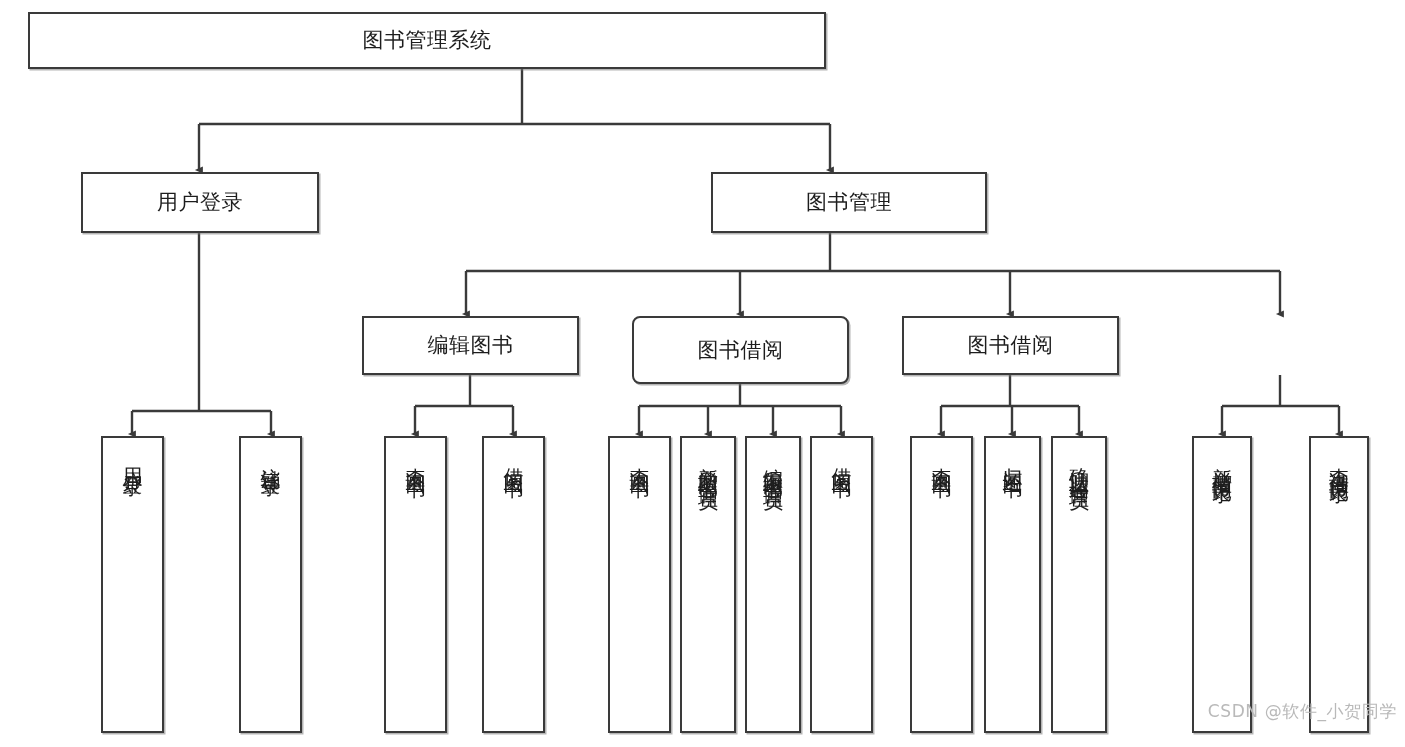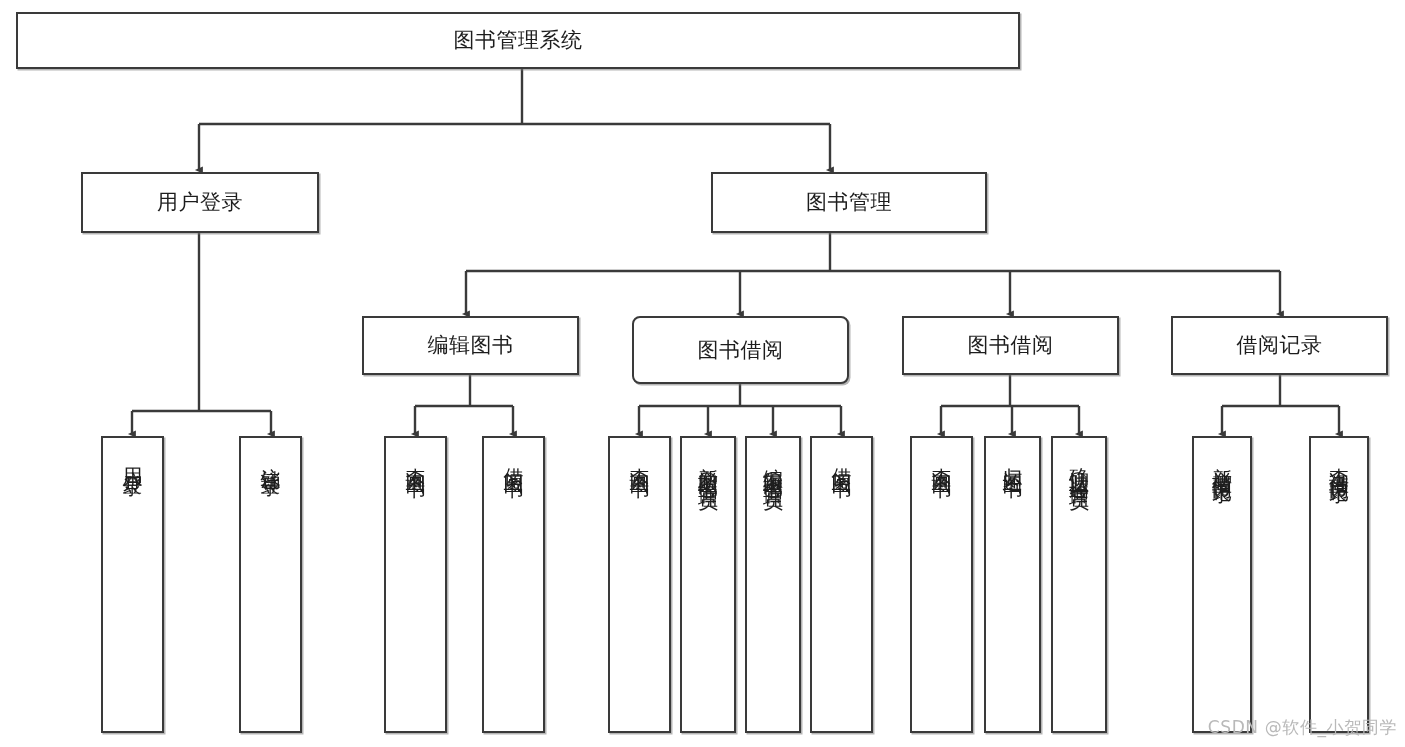--- a/index.html
+++ b/index.html
@@ -56,21 +56,21 @@
     writing-mode: vertical-rl;
     text-orientation: upright;
     font-size: 20px;
     letter-spacing: 3.5px;
     line-height: 1.05;
     white-space: nowrap;
   }
   #watermark {
     position: absolute;
     right: 8px;
-    bottom: 8px;
+    bottom: 24px;
     font-size: 17px;
     color: #b9b9b9;
     letter-spacing: 0.6px;
     white-space: nowrap;
     z-index: 5;
     font-family: "DejaVu Sans", "Liberation Sans", sans-serif;
   }
 </style>
 </head>
 <body>
@@ -124,43 +124,40 @@
       <path d="M1012,406 L1012,434" marker-end="url(#arrowhead)"></path>
       <path d="M1079,406 L1079,434" marker-end="url(#arrowhead)"></path>
 
       <path d="M1280,375 L1280,406"></path>
       <path d="M1222,406 L1339,406"></path>
       <path d="M1222,406 L1222,434" marker-end="url(#arrowhead)"></path>
       <path d="M1339,406 L1339,434" marker-end="url(#arrowhead)"></path>
     </g>
   </svg>
 
-  <div class="node horizontal" style="left: 16px; top: 12px; width: 1004px; height: 57px;">
+  <div class="node horizontal" style="left: 28px; top: 12px; width: 798px; height: 57px;">
     <span class="node-label">图书管理系统</span>
   </div>
 
   <div class="node horizontal" style="left: 81px; top: 172px; width: 238px; height: 61px;">
     <span class="node-label">用户登录</span>
   </div>
   <div class="node horizontal" style="left: 711px; top: 172px; width: 276px; height: 61px;">
     <span class="node-label">图书管理</span>
   </div>
 
   <div class="node horizontal" style="left: 362px; top: 316px; width: 217px; height: 59px;">
     <span class="node-label">编辑图书</span>
   </div>
   <div class="node horizontal" style="left: 632px; top: 316px; width: 217px; height: 68px; border-radius: 8px;">
     <span class="node-label">图书借阅</span>
   </div>
   <div class="node horizontal" style="left: 902px; top: 316px; width: 217px; height: 59px;">
     <span class="node-label">图书借阅</span>
   </div>
-  <div class="node horizontal" style="left: 1171px; top: 316px; width: 217px; height: 59px;">
-    <span class="node-label">借阅记录</span>
-  </div>
 
   <div class="node vertical" style="left: 101px; top: 436px; width: 63px; height: 297px;">
     <span class="node-label">用户登录</span>
   </div>
   <div class="node vertical" style="left: 239px; top: 436px; width: 63px; height: 297px;">
     <span class="node-label">注销登录</span>
   </div>
 
   <div class="node vertical" style="left: 384px; top: 436px; width: 63px; height: 297px;">
     <span class="node-label">查询图书</span>

